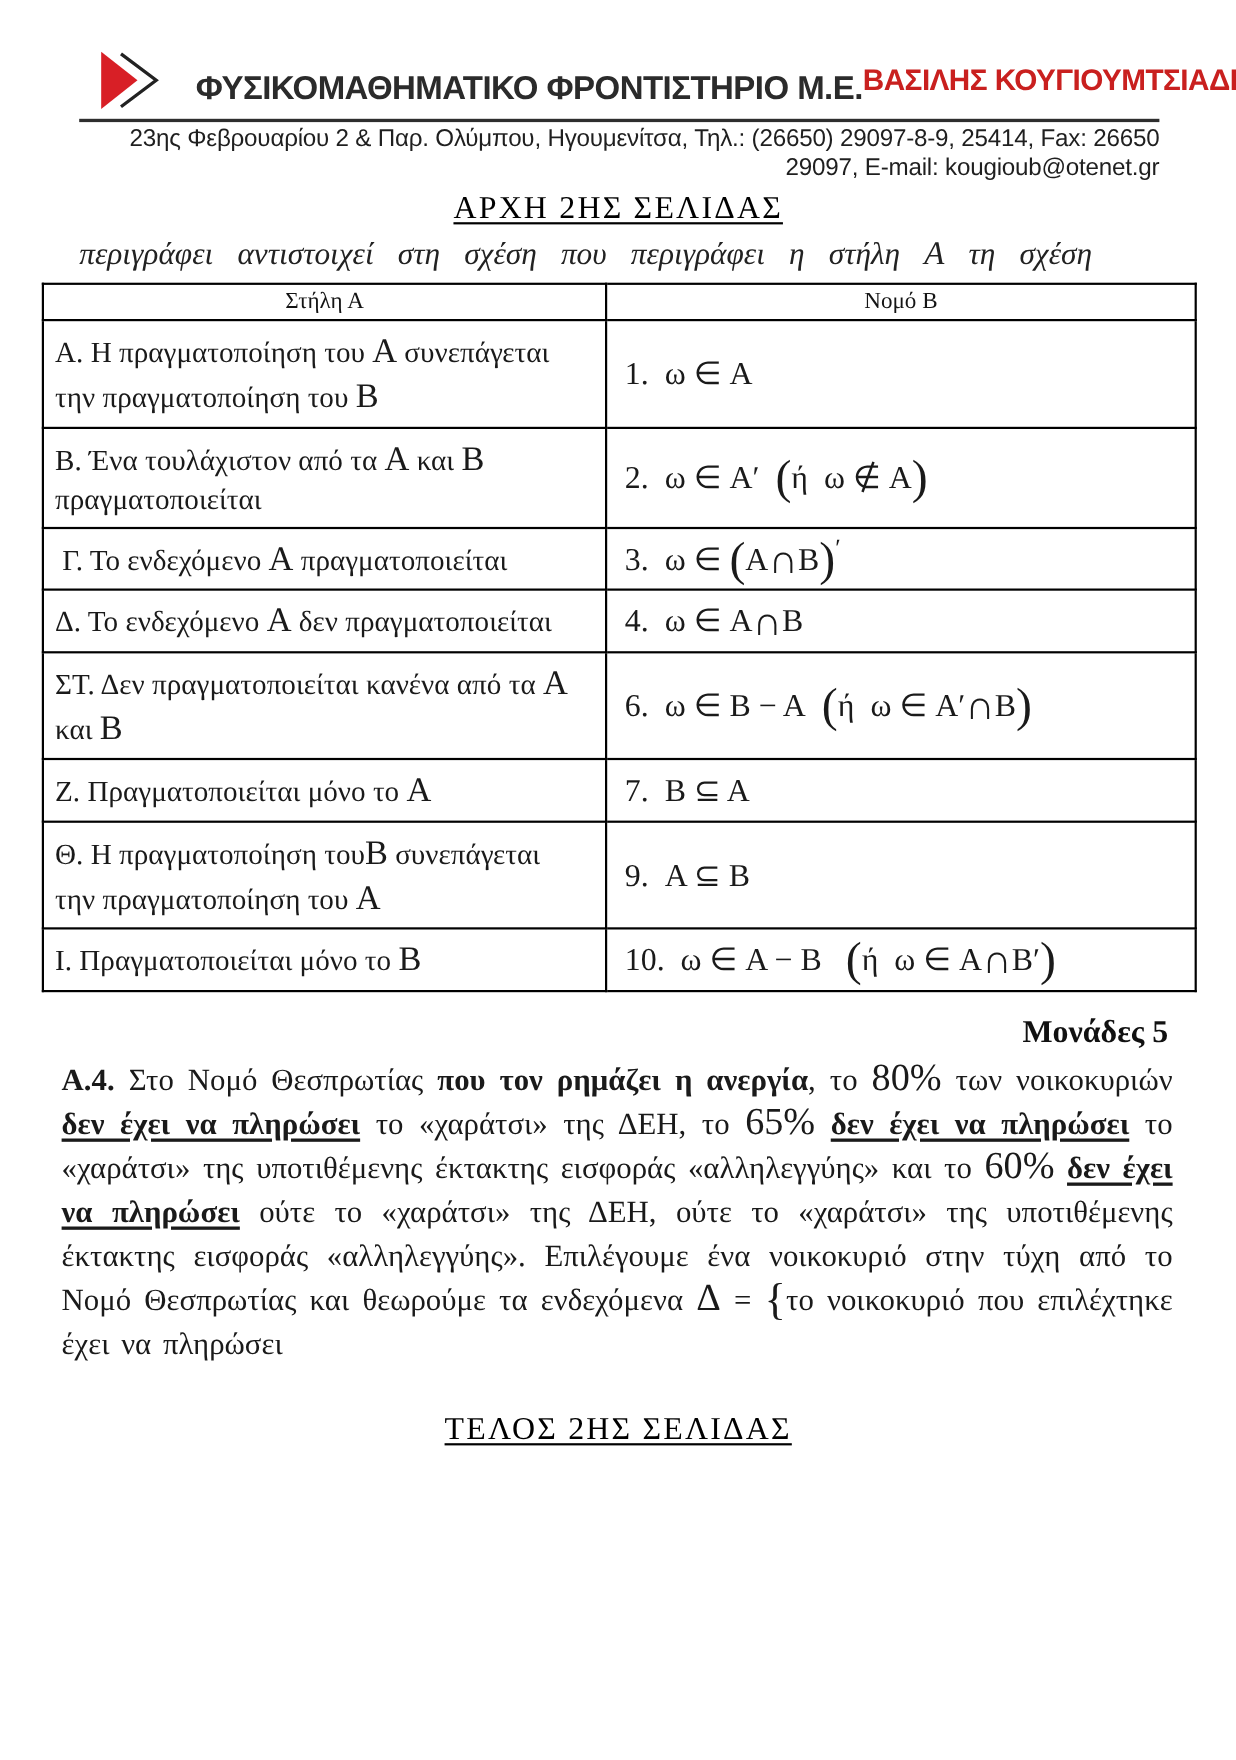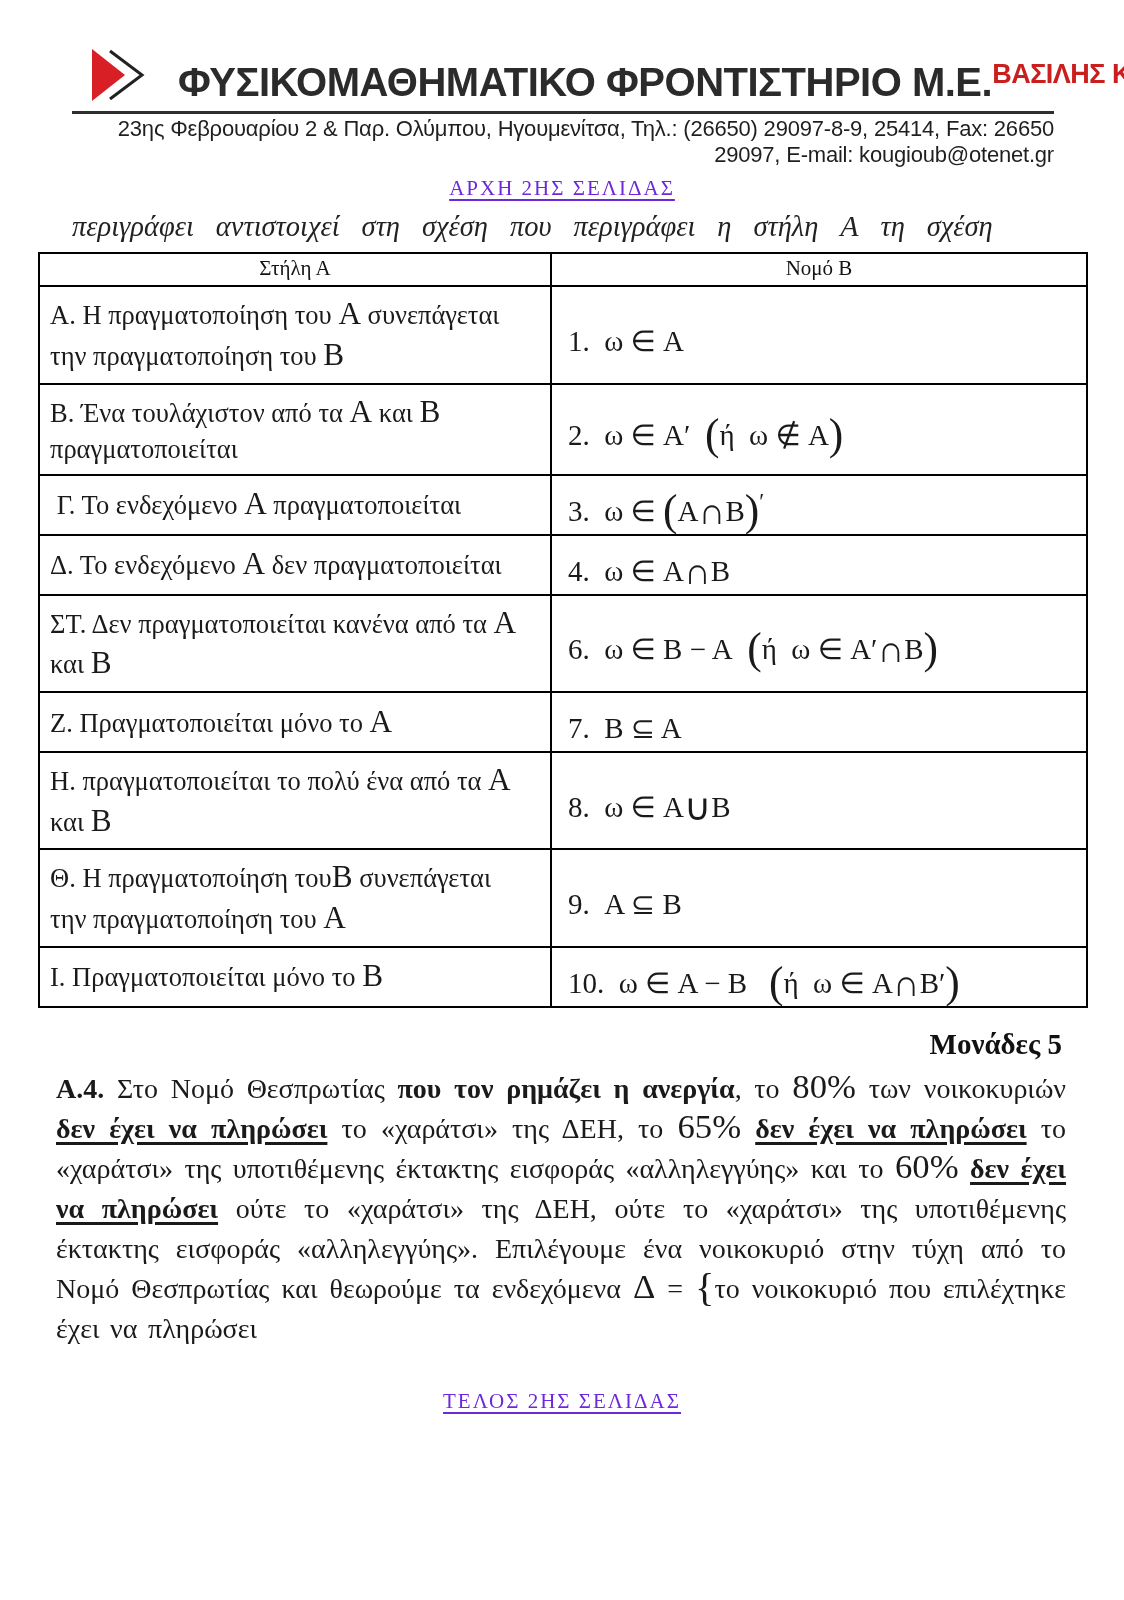--- a/index.html
+++ b/index.html
@@ -13,36 +13,36 @@
   }
   
   .letterhead{margin:44px 70px 0 72px;}
   .logo-row{
     display:flex;align-items:center;
     padding-bottom:6px;border-bottom:3px solid #2e2e2e;
     font-family:"Liberation Sans", sans-serif;
   }
   .logo{flex:0 0 auto;margin:0 26px 0 18px;}
   .org-name{
-    font-size:40px;font-weight:bold;letter-spacing:-0.5px;color:#2b2b2b;
+    font-size:30px;font-weight:bold;letter-spacing:-0.5px;color:#2b2b2b;
     white-space:nowrap;
     margin-top:16px;
   }
   .owner-name{
     margin-left:auto;font-size:27px;font-weight:bold;letter-spacing:-0.5px;
     color:#c9201f;white-space:nowrap;
   }
   .address-line{
     margin-top:2px;text-align:right;
     font-family:"Liberation Sans", sans-serif;
     font-size:22px;color:#1f1f1f;letter-spacing:-0.2px;
   }
   
   .page-marker{
-    text-align:center;font-size:21px;letter-spacing:2px;color:#6d28d9;
+    text-align:center;font-size:29px;letter-spacing:2px;color:#000000;
     text-decoration:underline;text-underline-offset:4px;
   }
   .page-marker.top{margin-top:8px;}
   .page-marker.bottom{margin-top:40px;}
   
   .intro{
     margin:4px 60px 6px 72px;
     font-size:28.5px;font-style:italic;line-height:1.38;
     text-align:justify;word-spacing:0.52em;color:#222;
   }
@@ -56,21 +56,21 @@
   table.match th{
     font-weight:normal;font-size:21px;padding:2px 4px 4px 4px;
     text-align:center;
   }
   th.col-a{width:502px;}
   td.statement-cell{
     font-size:26.5px;line-height:1.3;
     padding:7px 24px 7px 10px;vertical-align:middle;color:#1a1a1a;
   }
   td.relation-cell{
-    font-size:29px;padding:18px 6px 6px 16px;
+    font-size:29px;padding:6px 6px 6px 16px;
     vertical-align:middle;white-space:nowrap;color:#1a1a1a;
   }
   .m{font-size:1.18em;}            
   .bp{font-size:1.5em;line-height:0;vertical-align:-0.1em;font-weight:300;}  
   .op{font-size:1.28em;line-height:0;vertical-align:-0.08em;}               
   .prh{font-size:0.78em;line-height:0;vertical-align:0.55em;}               
   
   .points-label{
     margin:20px 62px 0 0;text-align:right;
     font-size:29px;font-weight:bold;color:#111;
@@ -135,24 +135,20 @@
         </tr>
         <tr>
           <td class="statement-cell"><span>ΣΤ. Δεν πραγματοποιείται κανένα από τα </span><span class="m">A</span><span> και </span><span class="m">B</span></td>
           <td class="relation-cell"><span>6.&nbsp;&nbsp;ω ∈ B − A&nbsp;&nbsp;</span><span class="bp">(</span><span>ή&nbsp;&nbsp;ω ∈ A′</span><span class="op">∩</span><span>B</span><span class="bp">)</span></td>
         </tr>
         <tr>
           <td class="statement-cell"><span>Ζ. Πραγματοποιείται μόνο το </span><span class="m">A</span></td>
           <td class="relation-cell"><span>7.&nbsp;&nbsp;B ⊆ A</span></td>
         </tr>
         <tr>
-          <td class="statement-cell"><span>Η. πραγματοποιείται το πολύ ένα από τα </span><span class="m">A</span><span> και </span><span class="m">B</span></td>
-          <td class="relation-cell"><span>8.&nbsp;&nbsp;ω ∈ A</span><span class="op">∪</span><span>B</span></td>
-        </tr>
-        <tr>
           <td class="statement-cell"><span>Θ. Η πραγματοποίηση του</span><span class="m">B</span><span> συνεπάγεται την πραγματοποίηση του </span><span class="m">A</span></td>
           <td class="relation-cell"><span>9.&nbsp;&nbsp;A ⊆ B</span></td>
         </tr>
         <tr>
           <td class="statement-cell"><span>Ι. Πραγματοποιείται μόνο το </span><span class="m">B</span></td>
           <td class="relation-cell"><span>10.&nbsp;&nbsp;ω ∈ A − B&nbsp;&nbsp;&nbsp;</span><span class="bp">(</span><span>ή&nbsp;&nbsp;ω ∈ A</span><span class="op">∩</span><span>B′</span><span class="bp">)</span></td>
         </tr>
       </tbody>
   </table>
 

